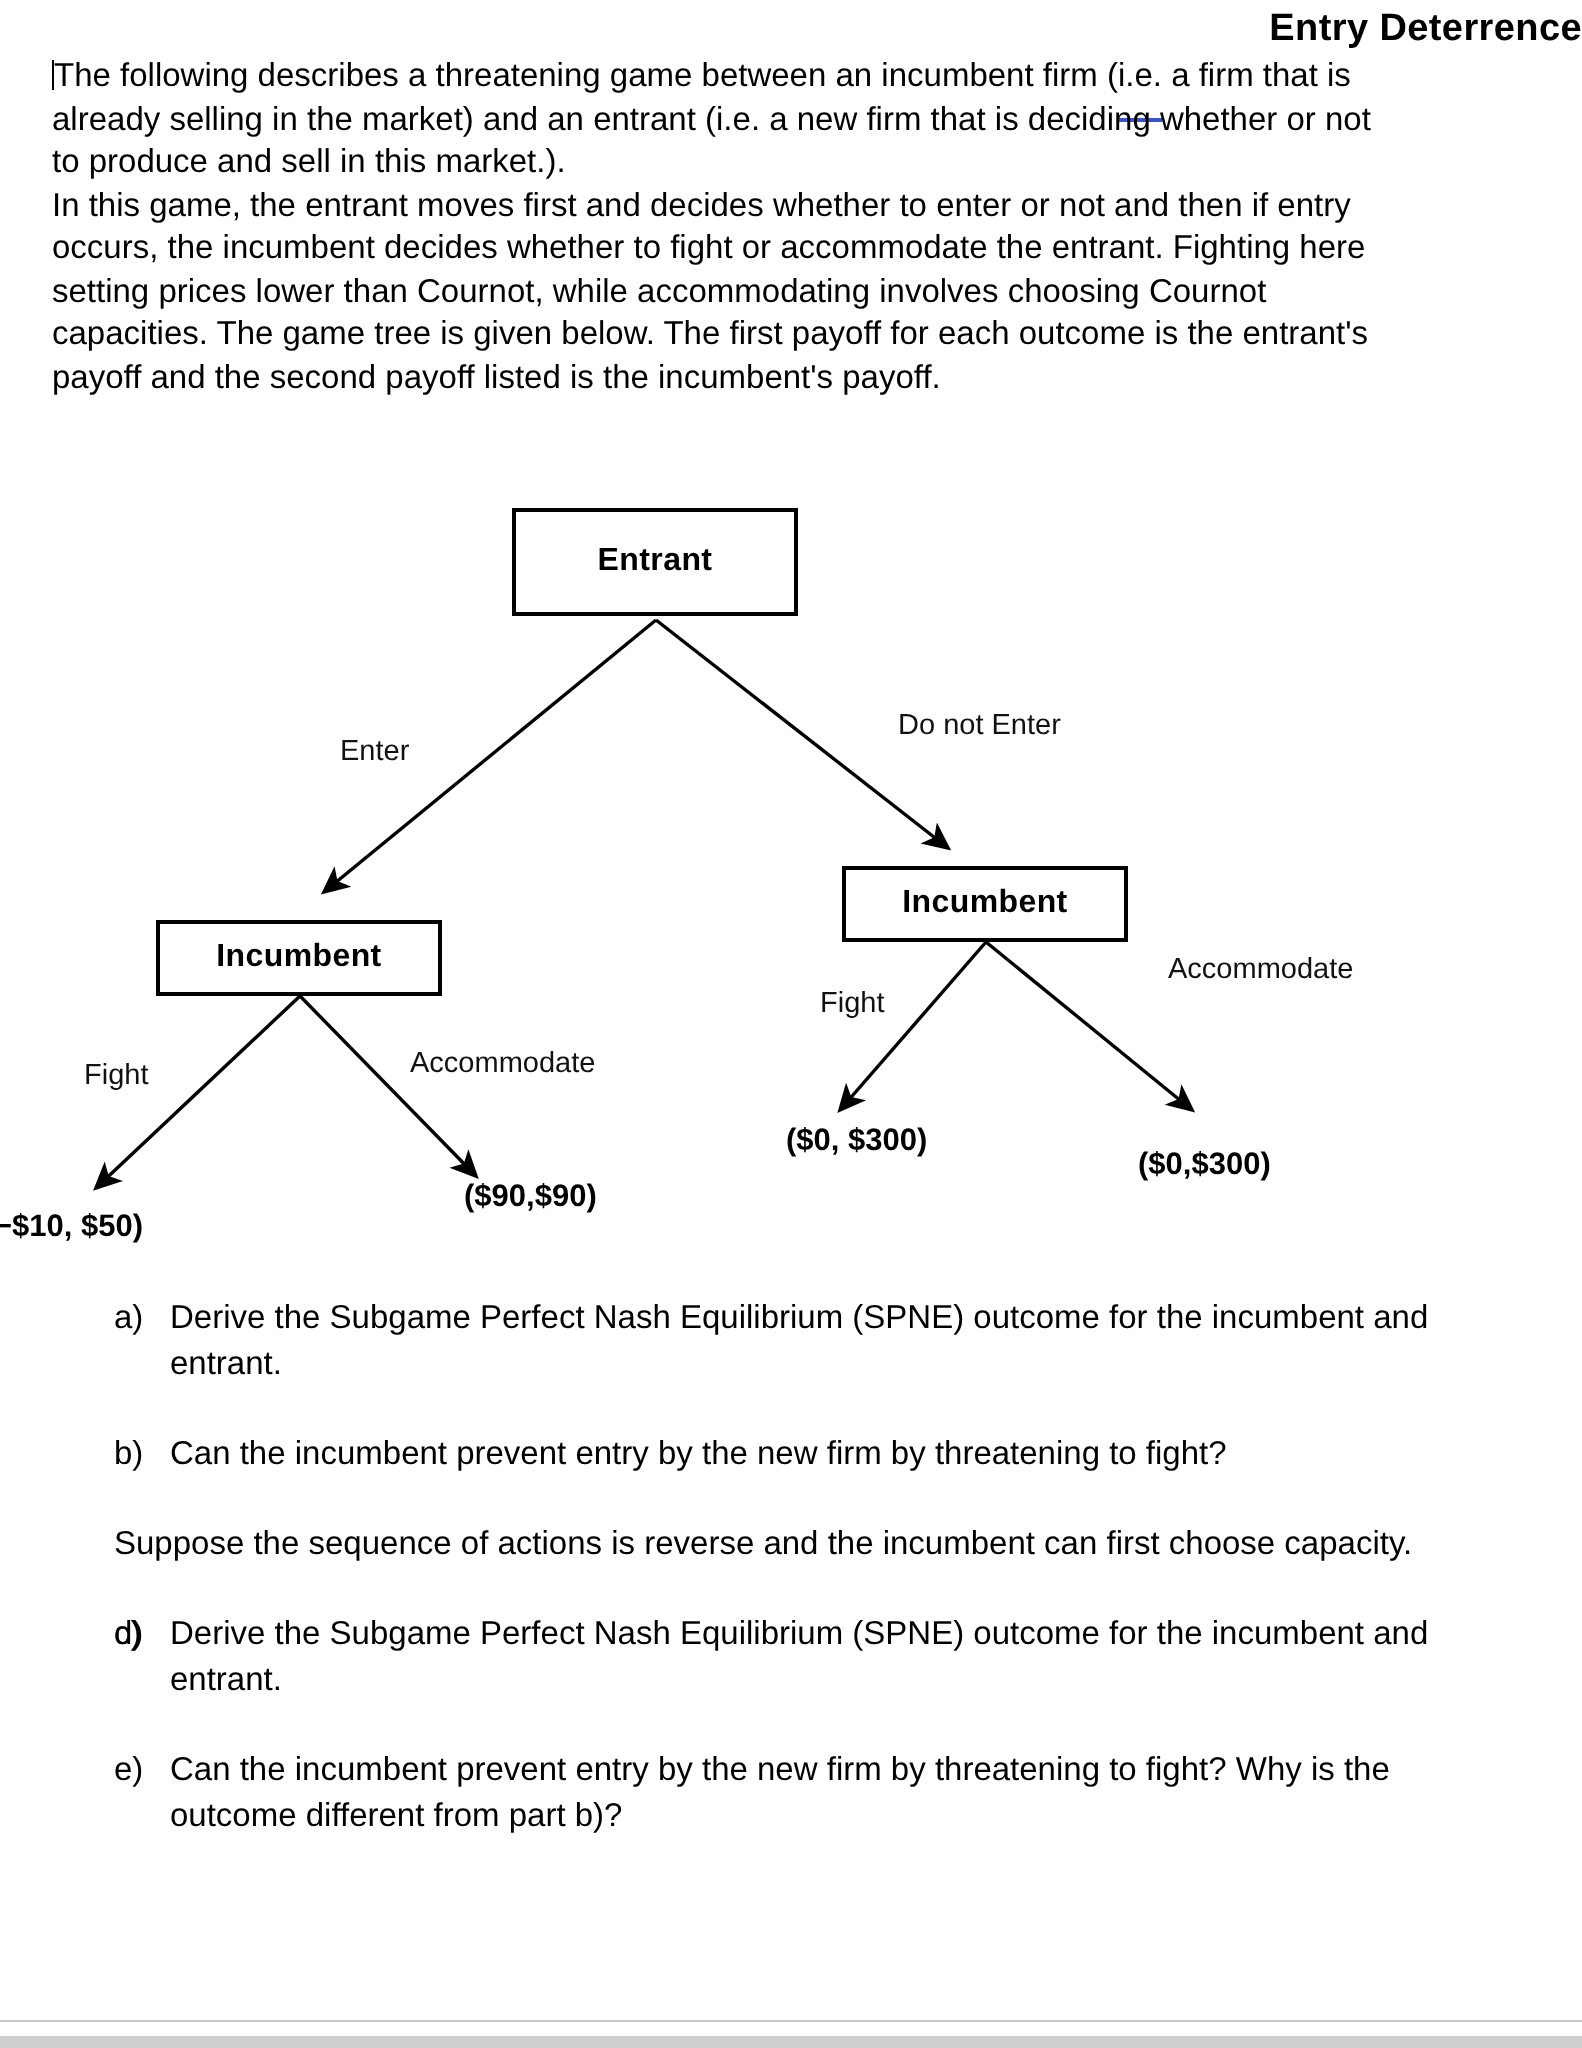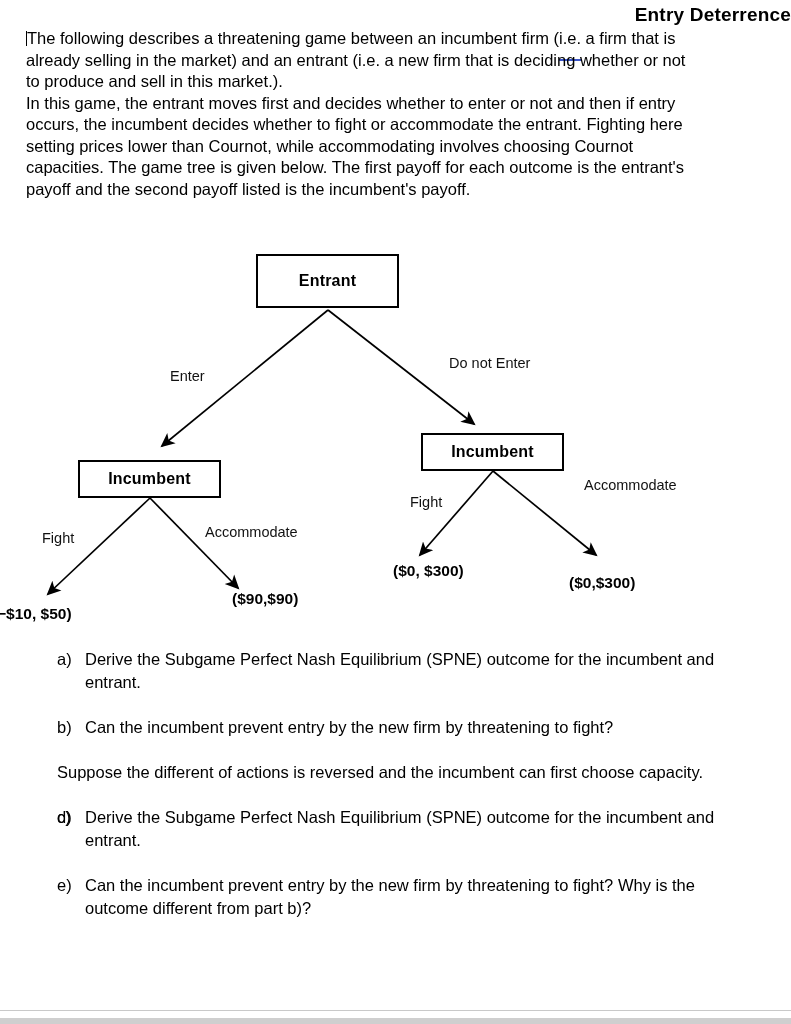--- a/index.html
+++ b/index.html
@@ -195,21 +195,21 @@
 
   <div id="questions">
     <div class="q-item">
       <span class="q-marker">a)</span>
       <span>Derive the Subgame Perfect Nash Equilibrium (SPNE) outcome for the incumbent and entrant.</span>
     </div>
     <div class="q-item">
       <span class="q-marker">b)</span>
       <span>Can the incumbent prevent entry by the new firm by threatening to fight?</span>
     </div>
-    <div class="q-plain">Suppose the different of actions is reversed and the incumbent can first choose capacity.</div>
+    <div class="q-plain">Suppose the sequence of actions is reverse and the incumbent can first choose capacity.</div>
     <div class="q-item">
       <span class="q-marker">c)</span>
     </div>
     <div class="q-item">
       <span class="q-marker">d)</span>
       <span>Derive the Subgame Perfect Nash Equilibrium (SPNE) outcome for the incumbent and entrant.</span>
     </div>
     <div class="q-item">
       <span class="q-marker">e)</span>
       <span>Can the incumbent prevent entry by the new firm by threatening to fight? Why is the outcome different from part b)?</span>

